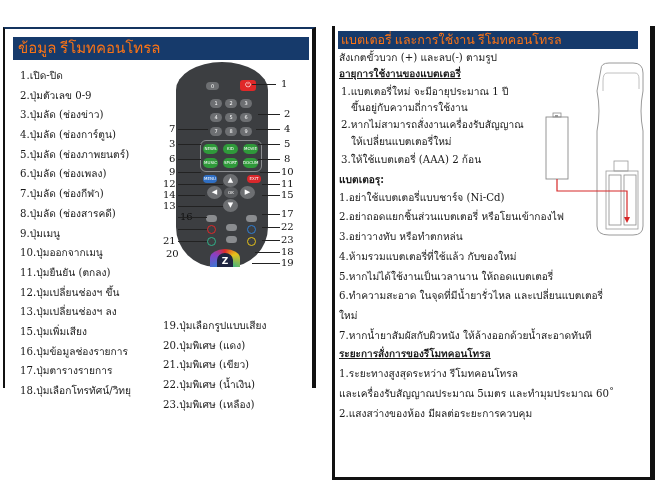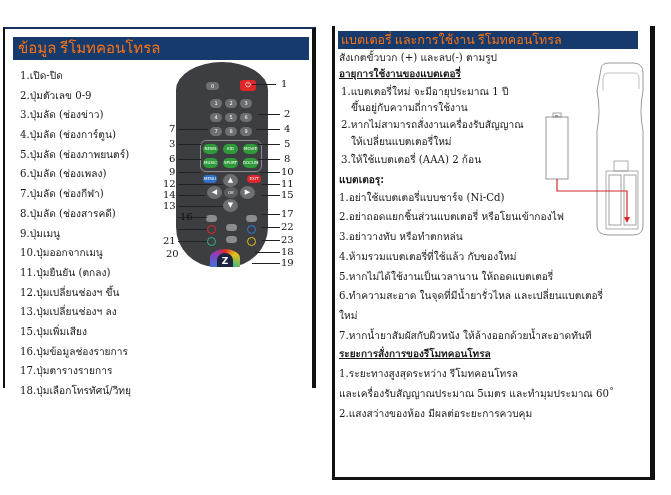--- a/index.html
+++ b/index.html
@@ -53,20 +53,27 @@
     <li>10.ปุ่มออกจากเมนู</li>
     <li>11.ปุ่มยืนยัน (ตกลง)</li>
     <li>12.ปุ่มเปลี่ยนช่องฯ ขึ้น</li>
     <li>13.ปุ่มเปลี่ยนช่องฯ ลง</li>
     <li>15.ปุ่มเพิ่มเสียง</li>
     <li>16.ปุ่มข้อมูลช่องรายการ</li>
     <li>17.ปุ่มตารางรายการ</li>
     <li>18.ปุ่มเลือกโทรทัศน์/วิทยุ</li>
   </ul>
 
+  <ul class="list" id="left-list2">
+    <li>19.ปุ่มเลือกรูปแบบเสียง</li>
+    <li>20.ปุ่มพิเศษ (แดง)</li>
+    <li>21.ปุ่มพิเศษ (เขียว)</li>
+    <li>22.ปุ่มพิเศษ (น้ำเงิน)</li>
+    <li>23.ปุ่มพิเศษ (เหลือง)</li>
+  </ul>
 </div>
 
 <div id="remote">
   <div class="rm-body"></div>
 
   <div class="btn" style="left:36px;top:20px;width:13px;height:8px;background:#6d6f72;line-height:8px;font-size:5px;">0</div>
   <div class="btn" style="left:70px;top:18px;width:16px;height:11px;background:#e02828;border-radius:3px;font-size:7px;line-height:11px;">⏻</div>
 
   <div class="btn" style="left:40px;top:37px;width:12px;height:9px;background:#6d6f72;line-height:9px;font-size:5px;">1</div>
   <div class="btn" style="left:55px;top:37px;width:12px;height:9px;background:#6d6f72;line-height:9px;font-size:5px;">2</div>

